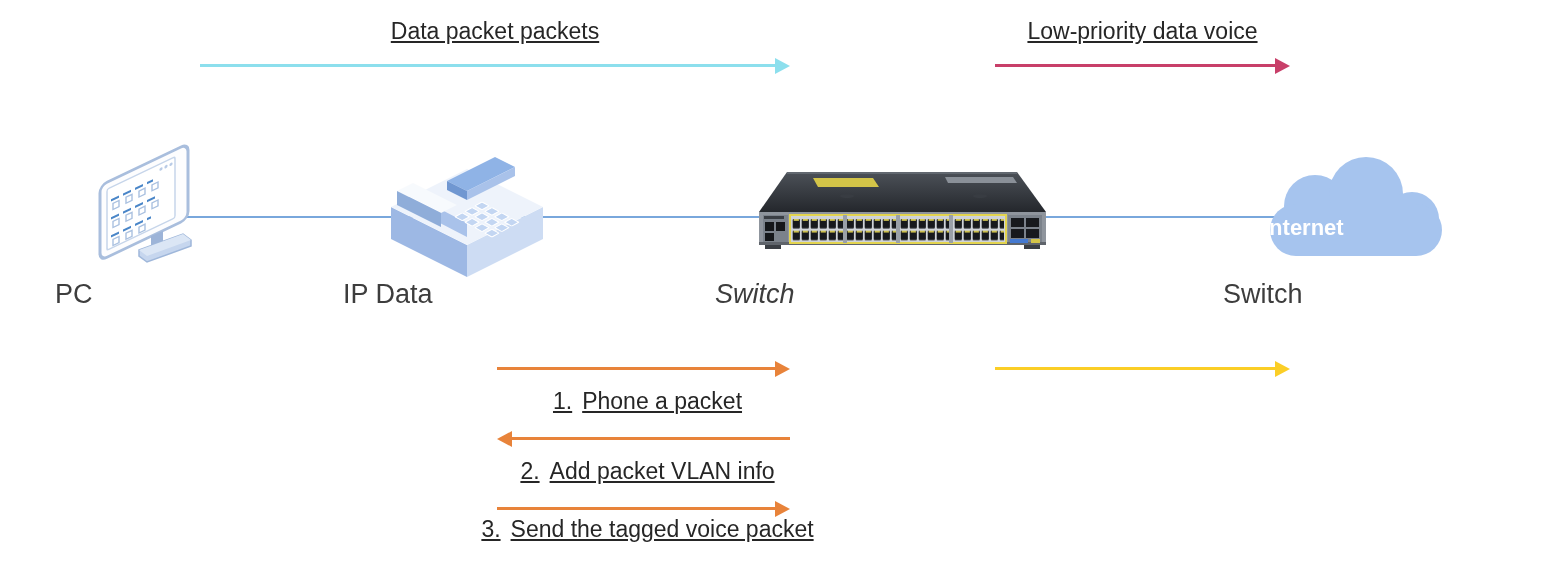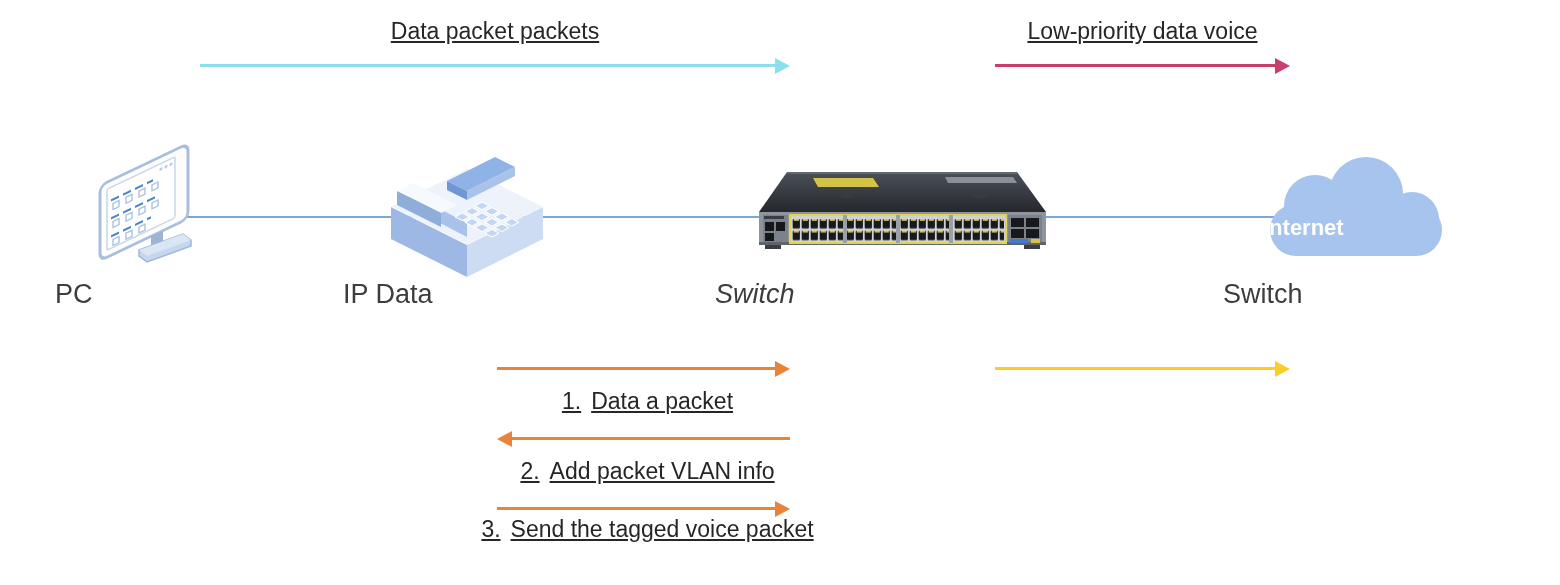--- a/index.html
+++ b/index.html
@@ -184,21 +184,21 @@
         <circle cx="149" cy="67" r="27"></circle>
         <rect x="7" y="52" width="172" height="52" rx="26"></rect>
       </g>
     </svg>
     <div class="cloud-text">Internet</div>
     <div class="dev-label">Switch</div>
   </div>
 
   <div class="arrow right arr-s1"></div>
   <div class="caption cap-s1">
-    <span class="step-num">1.</span><span>Data a packet</span>
+    <span class="step-num">1.</span><span>Phone a packet</span>
   </div>
 
   <div class="arrow left arr-s2"></div>
   <div class="caption cap-s2">
     <span class="step-num">2.</span><span>Add packet VLAN info</span>
   </div>
 
   <div class="arrow right arr-s3"></div>
   <div class="caption cap-s3">
     <span class="step-num">3.</span><span>Send the tagged voice packet</span>

